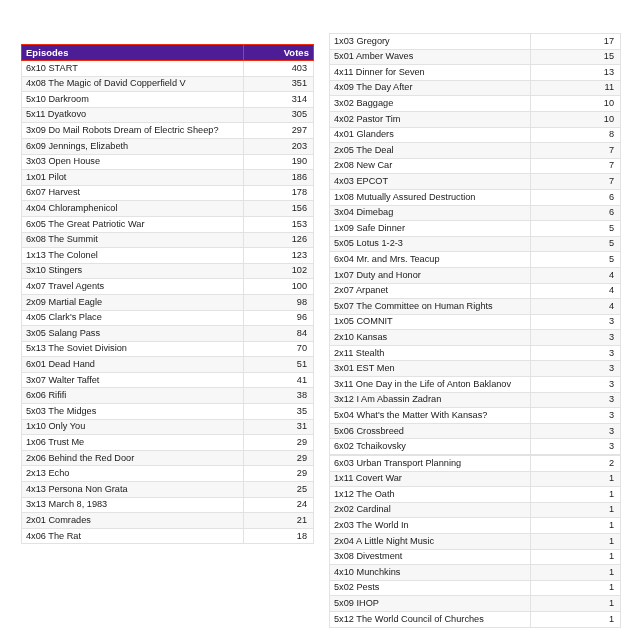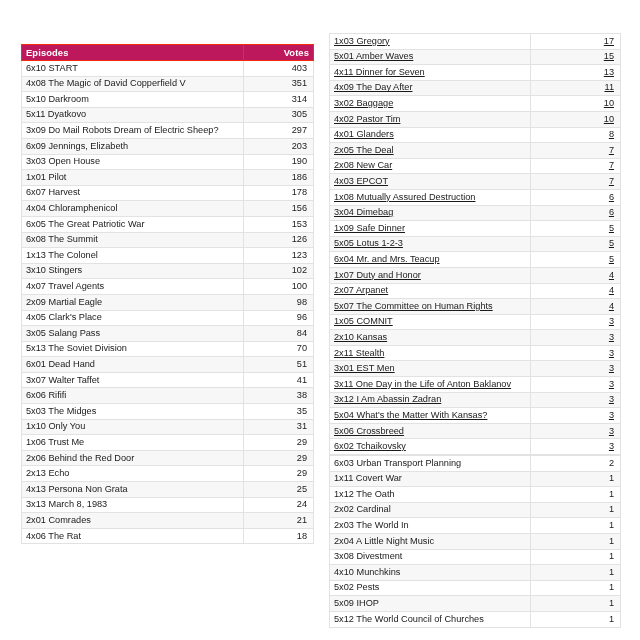--- a/index.html
+++ b/index.html
@@ -27,21 +27,20 @@
     position: absolute;
     left: 21px;
     top: 44px;
     width: 292px;
   }
   .col-right-a {
     position: absolute;
     left: 329px;
     top: 33px;
     width: 291px;
-    text-decoration: underline;
   }
   .col-right-b {
     position: absolute;
     left: 329px;
     top: 455px;
     width: 291px;
   }
 
   
   table.grid {
@@ -55,21 +54,21 @@
     border: 1px solid #e2e2e2;
     padding: 0 4px;
     height: 14.6px;
     vertical-align: middle;
     overflow: hidden;
     white-space: nowrap;
   }
 
   
   table.grid thead th {
-    background: #be185d;
+    background: #4c1d95;
     color: #ffffff;
     font-weight: bold;
     text-align: left;
     border-color: #f22c0c;
     font-size: 9.4px;
     height: 15px;
     letter-spacing: .1px;
   }
   table.grid thead th.num {
     text-align: right;

